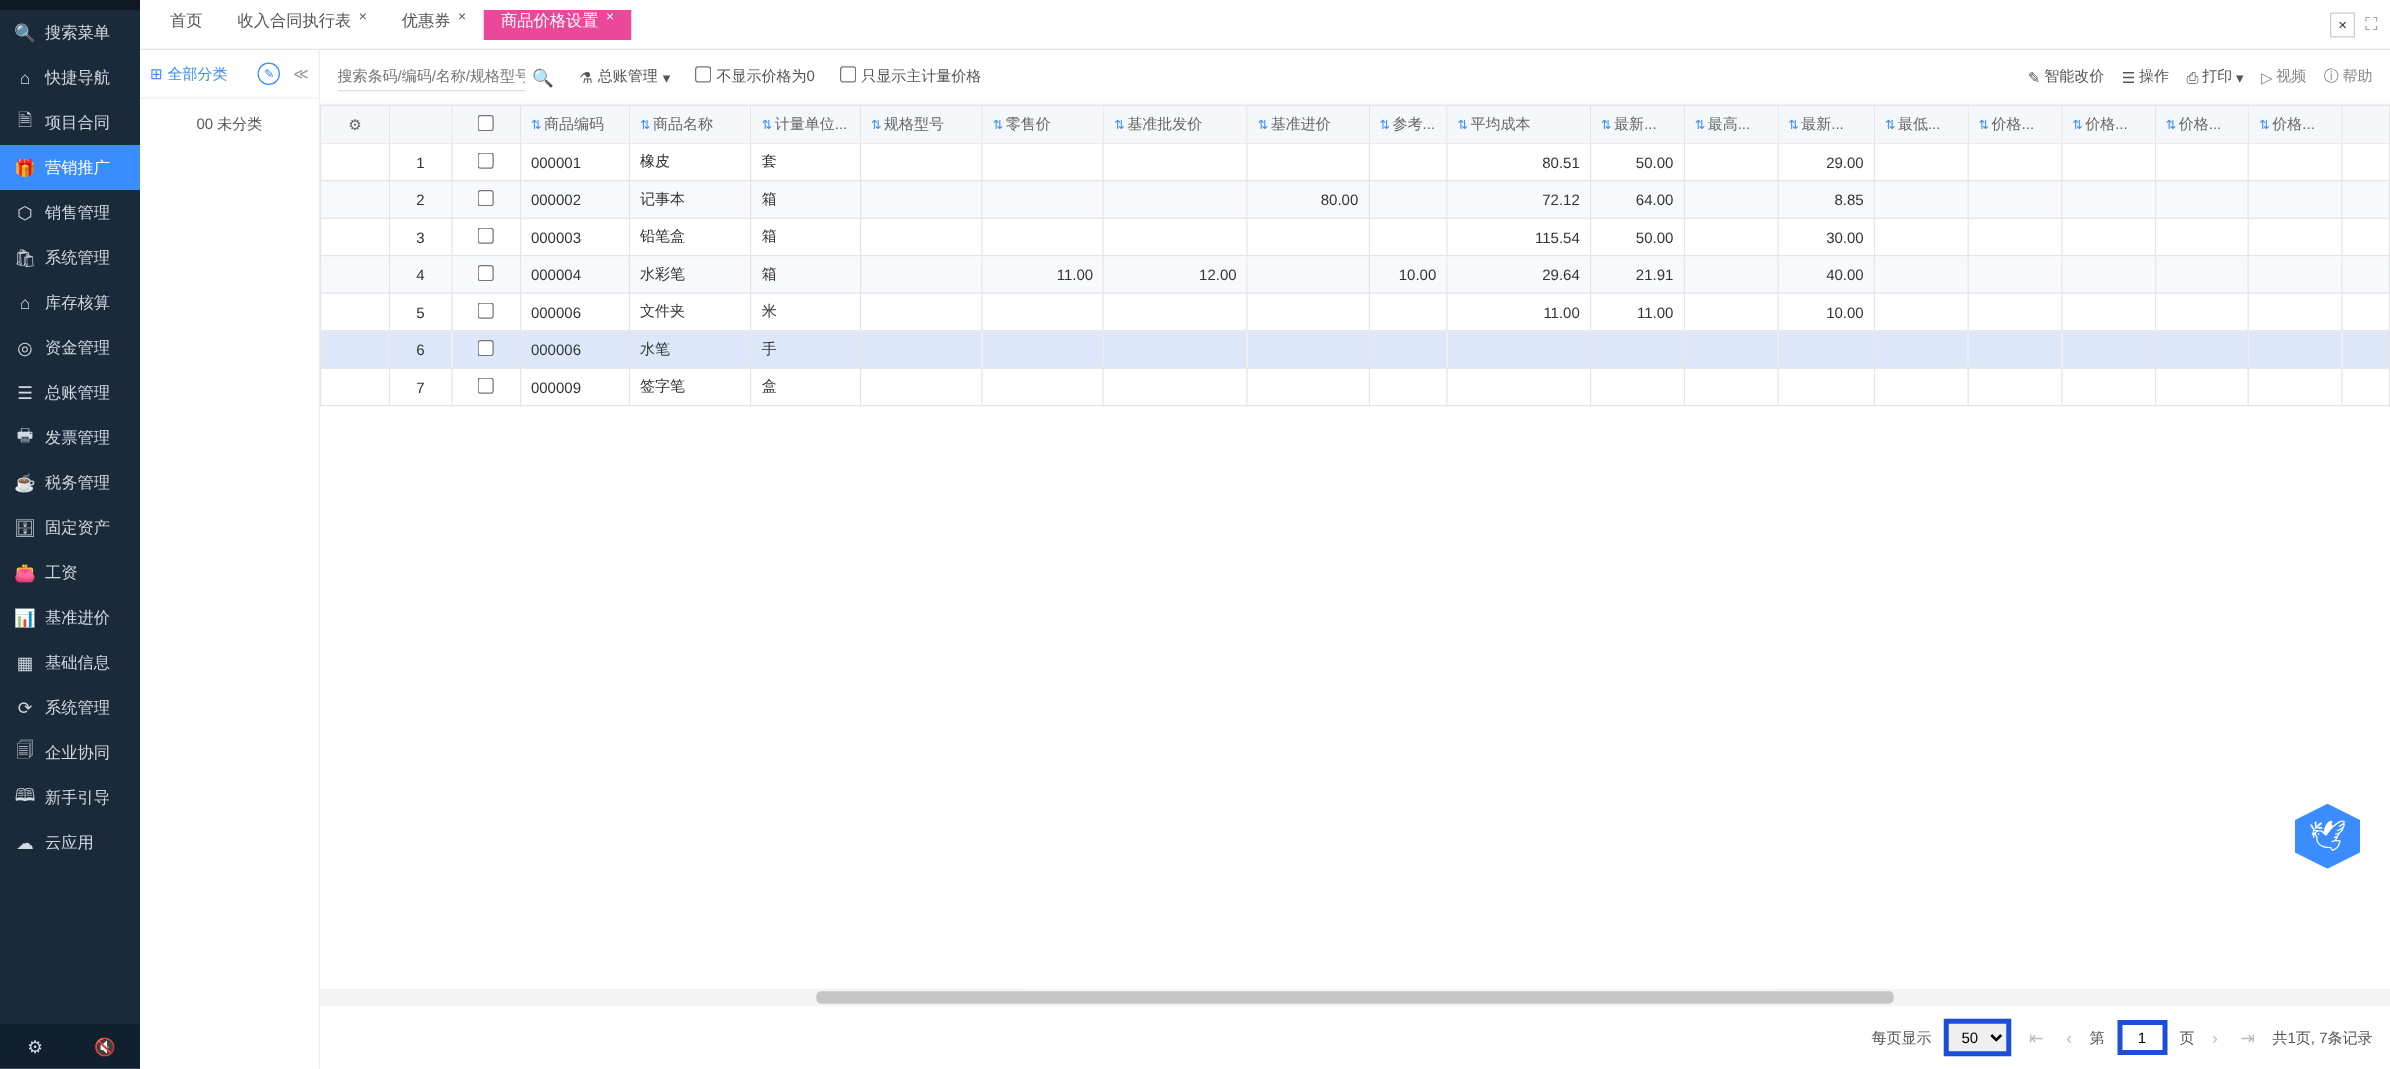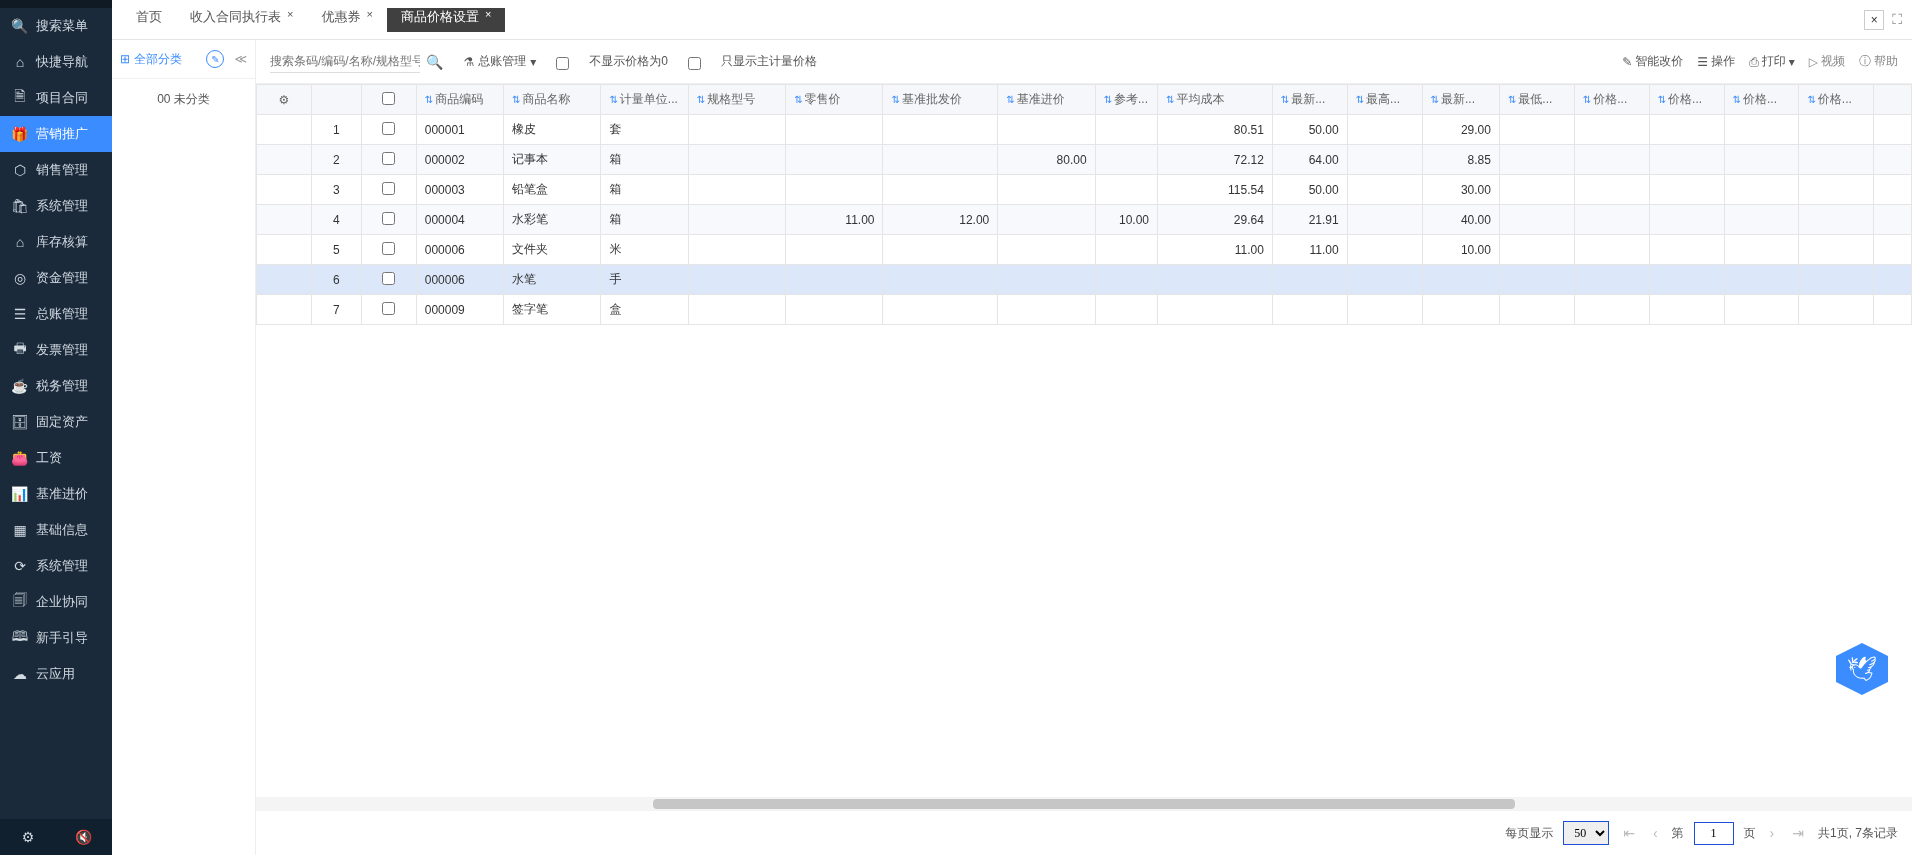--- a/index.html
+++ b/index.html
@@ -14,21 +14,21 @@
 .sidebar-icon { width: 16px; height: 16px; display: inline-flex; align-items: center; justify-content: center; font-size: 14px; }
 .sidebar-footer { margin-top: auto; display: flex; background: #11202e; }
 .sidebar-footer-btn { flex: 1; padding: 10px; text-align: center; cursor: pointer; color: #d0d8e0; font-size: 14px; }
 
 
 .main { flex: 1; display: flex; flex-direction: column; background: #fff; position: relative; }
 
 
 .tabs { display: flex; align-items: center; height: 40px; border-bottom: 1px solid #e5e5e5; padding: 0 10px; position: relative; }
 .tab { padding: 0 14px; height: 24px; display: flex; align-items: flex-start; gap: 6px; cursor: pointer; color: #555; font-size: 13px; }
-.tab.active { background: #404040; color: #fff; }
+.tab.active { background: #ec4899; color: #fff; }
 .tab-close { font-size: 11px; cursor: pointer; }
 .tabs-right { margin-left: auto; display: flex; gap: 8px; align-items: center; }
 .tab-close-all { width: 20px; height: 20px; border: 1px solid #ccc; display: flex; align-items: center; justify-content: center; cursor: pointer; }
 .tab-fullscreen { cursor: pointer; color: #888; font-size: 14px; }
 
 
 .content { flex: 1; display: flex; }
 
 
 .cat-panel { width: 144px; border-right: 1px solid #eee; display: flex; flex-direction: column; }
@@ -40,21 +40,21 @@
 
 
 .work { flex: 1; display: flex; flex-direction: column; }
 
 
 .toolbar { display: flex; align-items: center; padding: 10px 14px; gap: 20px; border-bottom: 1px solid #f0f0f0; }
 .search-wrap { display: flex; align-items: center; gap: 6px; }
 .search-input { border: none; border-bottom: 1px solid #ddd; padding: 4px 0; width: 150px; font-size: 12px; outline: none; color: #999; }
 .search-btn { color: #3b8cff; cursor: pointer; font-size: 14px; }
 .more-cond { color: #555; cursor: pointer; display: flex; align-items: center; gap: 4px; }
-.chk { display: flex; align-items: flex-end; gap: 20px; color: #555; cursor: pointer; }
+.chk { display: flex; align-items: flex-start; gap: 4px; color: #555; cursor: pointer; }
 .chk input { cursor: pointer; }
 .toolbar-right { margin-left: auto; display: flex; gap: 14px; color: #555; }
 .tbtn { cursor: pointer; display: flex; align-items: center; gap: 3px; }
 .tbtn.help { color: #888; }
 
 
 .table-wrap { flex: 1; overflow: auto; position: relative; }
 table { border-collapse: collapse; width: 100%; table-layout: fixed; }
 th, td { border: 1px solid #e5e5e5; padding: 6px 8px; text-align: left; font-size: 12px; white-space: nowrap; overflow: hidden; text-overflow: ellipsis; }
 th { background: #f5f7fa; color: #666; font-weight: normal; position: relative; }
@@ -65,21 +65,21 @@
 .chk-col { text-align: center; width: 44px; }
 .val-r { text-align: right; }
 .gear-col { width: 44px; text-align: center; }
 
 
 .hscroll { height: 14px; background: #f4f4f4; position: relative; }
 .hscroll-thumb { position: absolute; left: 24%; width: 52%; top: 2px; height: 10px; background: #c6c6c6; border-radius: 4px; }
 
 
 .pager { display: flex; align-items: center; padding: 10px 14px; gap: 10px; justify-content: flex-end; color: #555; }
-.pager select, .pager input { border: 1px solid #1d4ed8; padding: 3px 6px; font-size: 12px; font-family: Liberation Serif, serif; }
+.pager select, .pager input { border: 4px solid #1d4ed8; padding: 3px 6px; font-size: 12px; }
 .pager input { width: 40px; text-align: center; }
 .pgbtn { color: #bbb; cursor: pointer; padding: 0 4px; font-size: 14px; }
 
 
 .float-icon { position: absolute; right: 24px; bottom: 160px; width: 52px; height: 52px; background: #3b8cff; clip-path: polygon(50% 0,100% 25%,100% 75%,50% 100%,0 75%,0 25%); display: flex; align-items: center; justify-content: center; color: #fff; font-size: 24px; cursor: pointer; }
 
 col.c-gear{width:44px}col.c-num{width:40px}col.c-chk{width:44px}
 col.c-code{width:70px}col.c-name{width:78px}col.c-unit{width:70px}
 col.c-spec{width:78px}col.c-retail{width:78px}col.c-whole{width:92px}
 col.c-purch{width:78px}col.c-ref{width:50px}col.c-avg{width:92px}

